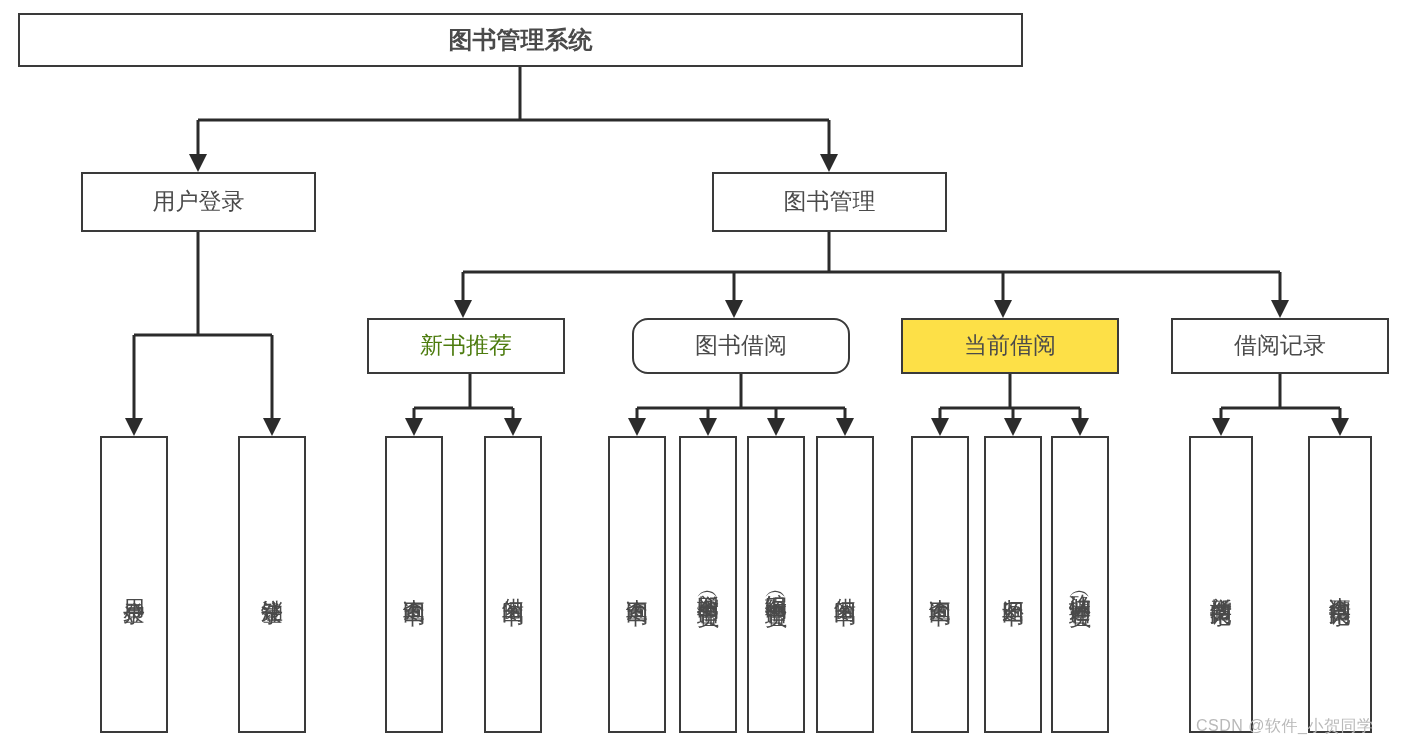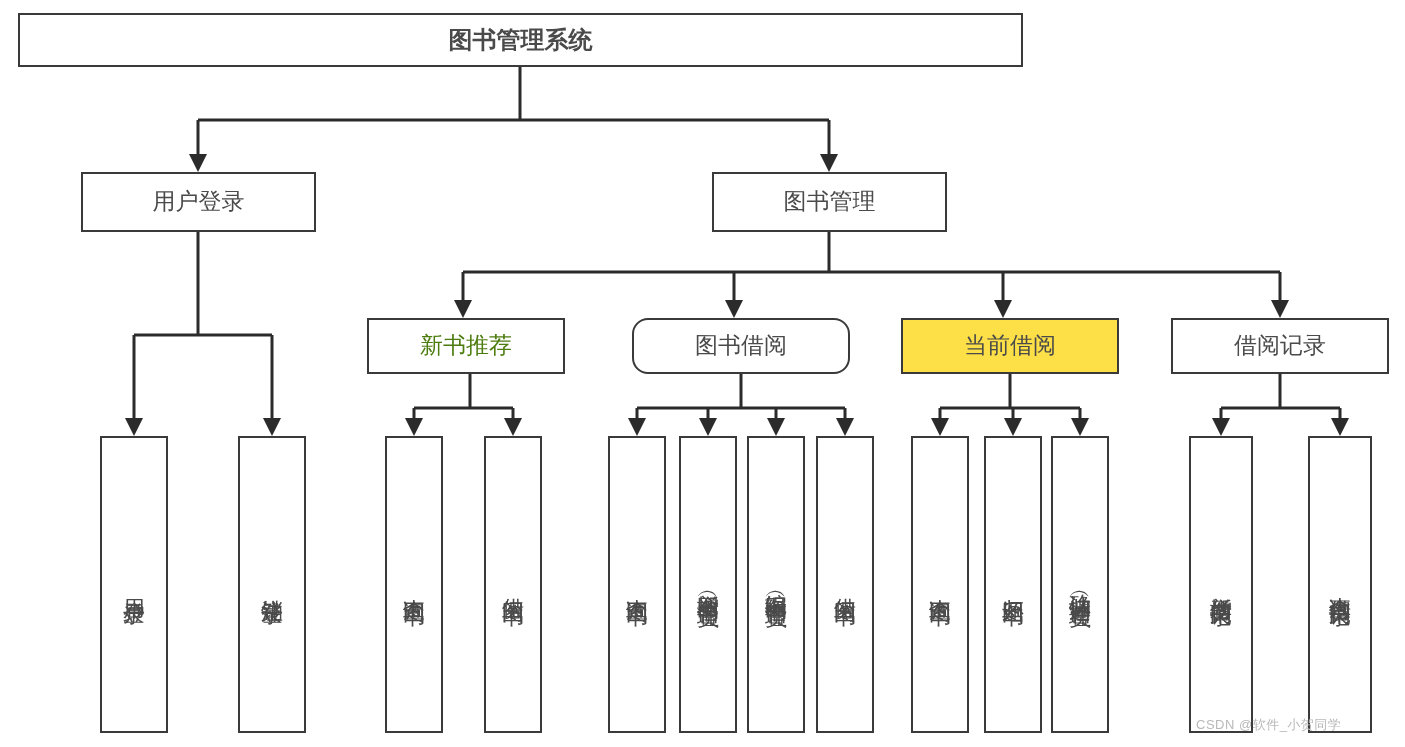--- a/index.html
+++ b/index.html
@@ -46,21 +46,21 @@
     letter-spacing: 2px;
     padding: 6px 0;
     line-height: 1.0;
   }
   .node.root {
     font-size: 24px;
     font-weight: bold;
   }
   .watermark {
     position: absolute;
-    font-size: 13px;
+    font-size: 16px;
     color: #b9b9b9;
     white-space: nowrap;
     letter-spacing: 0.5px;
   }
 </style>
 </head>
 <body>
 
 <div id="canvas">
 

